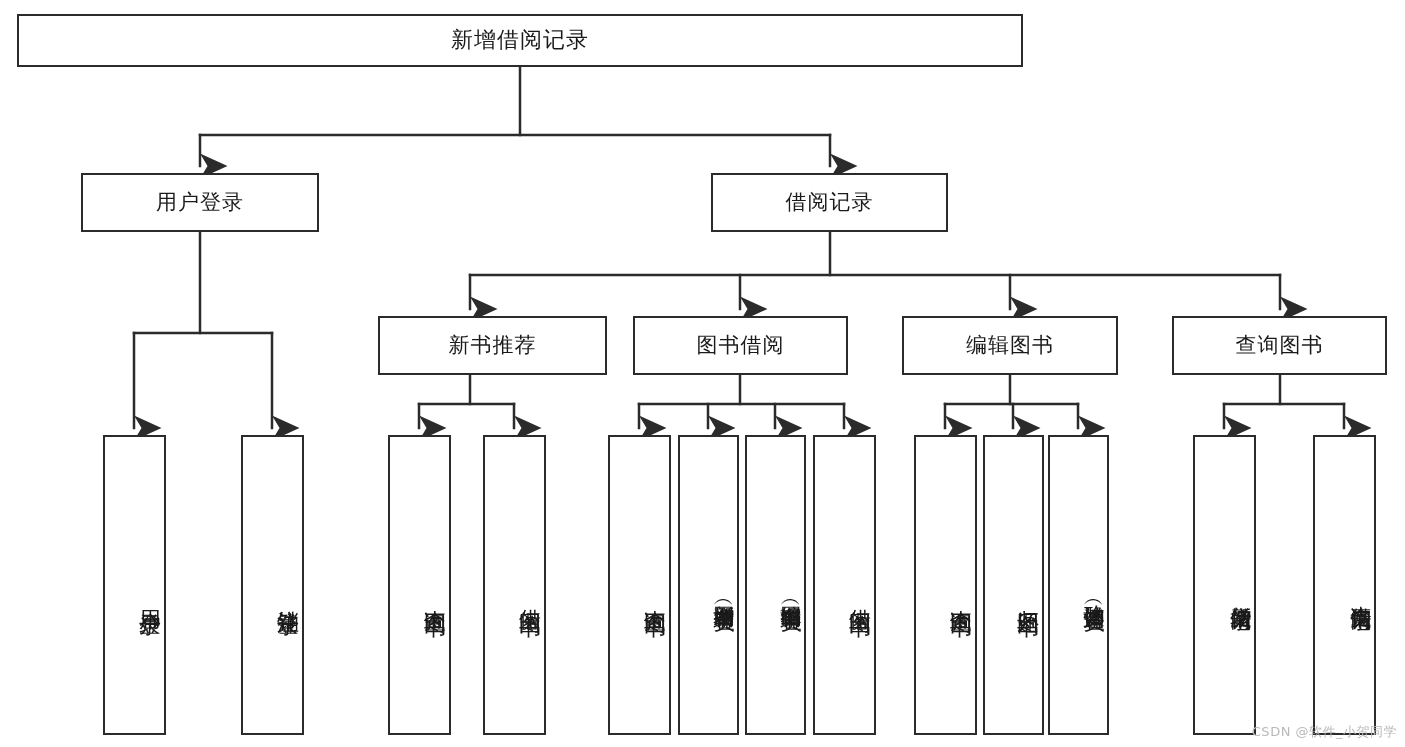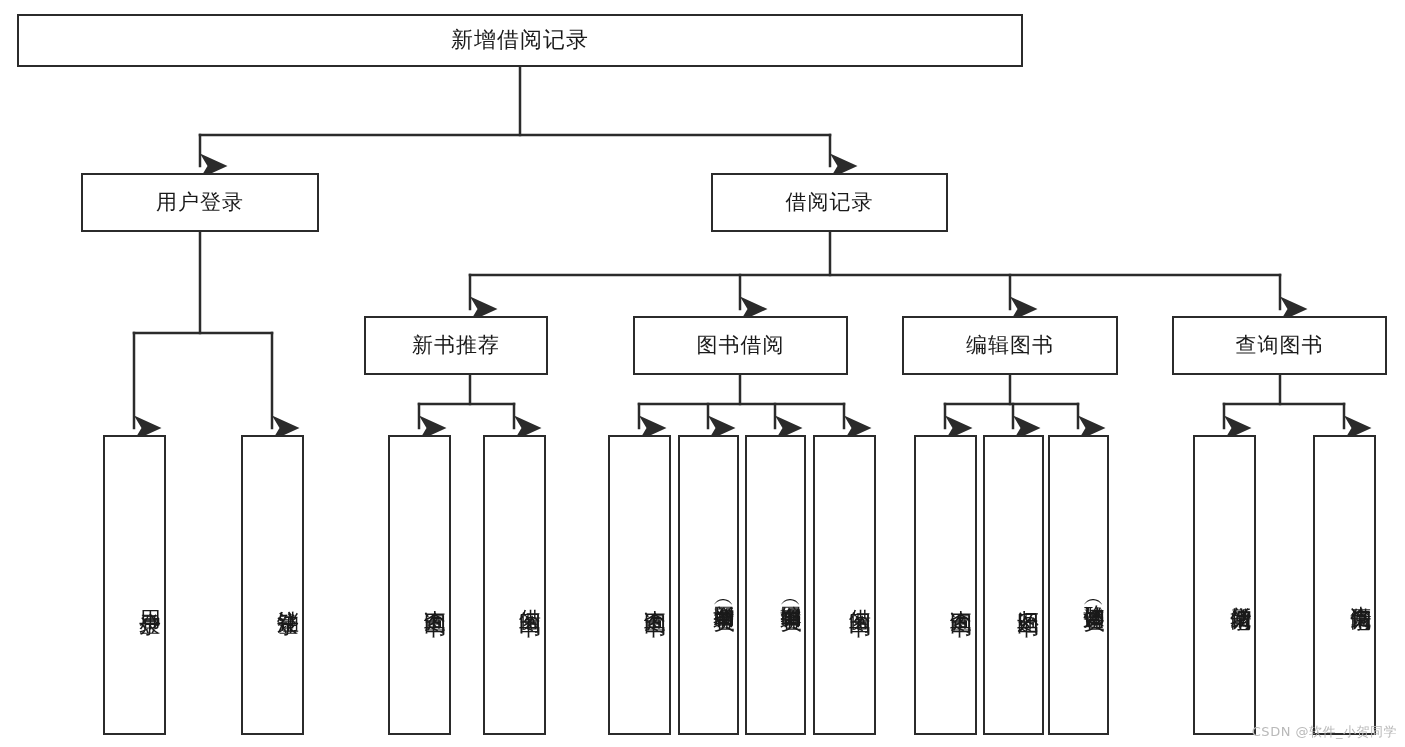--- a/index.html
+++ b/index.html
@@ -125,21 +125,21 @@
       <path d="M 1224 404 L 1224 428" marker-end="url(#arrow)"></path>
       <path d="M 1344 404 L 1344 428" marker-end="url(#arrow)"></path>
     </g>
   </svg>
 
   <div class="node root horiz" style="left: 17px; top: 14px; width: 1006px; height: 53px;">新增借阅记录</div>
 
   <div class="node horiz" style="left: 81px; top: 173px; width: 238px; height: 59px;">用户登录</div>
   <div class="node horiz" style="left: 711px; top: 173px; width: 237px; height: 59px;">借阅记录</div>
 
-  <div class="node horiz" style="left: 364px; top: 316px; width: 184px; height: 59px;">新书推荐</div>
+  <div class="node horiz" style="left: 378px; top: 316px; width: 229px; height: 59px;">新书推荐</div>
   <div class="node horiz" style="left: 633px; top: 316px; width: 215px; height: 59px;">图书借阅</div>
   <div class="node horiz" style="left: 902px; top: 316px; width: 216px; height: 59px;">编辑图书</div>
   <div class="node horiz" style="left: 1172px; top: 316px; width: 215px; height: 59px;">查询图书</div>
 
   <div class="node vert" style="left: 103px; top: 435px; width: 63px; height: 300px;">用户登录</div>
   <div class="node vert" style="left: 241px; top: 435px; width: 63px; height: 300px;">注销登录</div>
   <div class="node vert" style="left: 388px; top: 435px; width: 63px; height: 300px;">查询图书</div>
   <div class="node vert" style="left: 483px; top: 435px; width: 63px; height: 300px;">借阅图书</div>
   <div class="node vert" style="left: 608px; top: 435px; width: 63px; height: 300px;">查询图书</div>
   <div class="node vert tall-text" style="left: 678px; top: 435px; width: 61px; height: 300px;">新增图书（管理员）</div>

